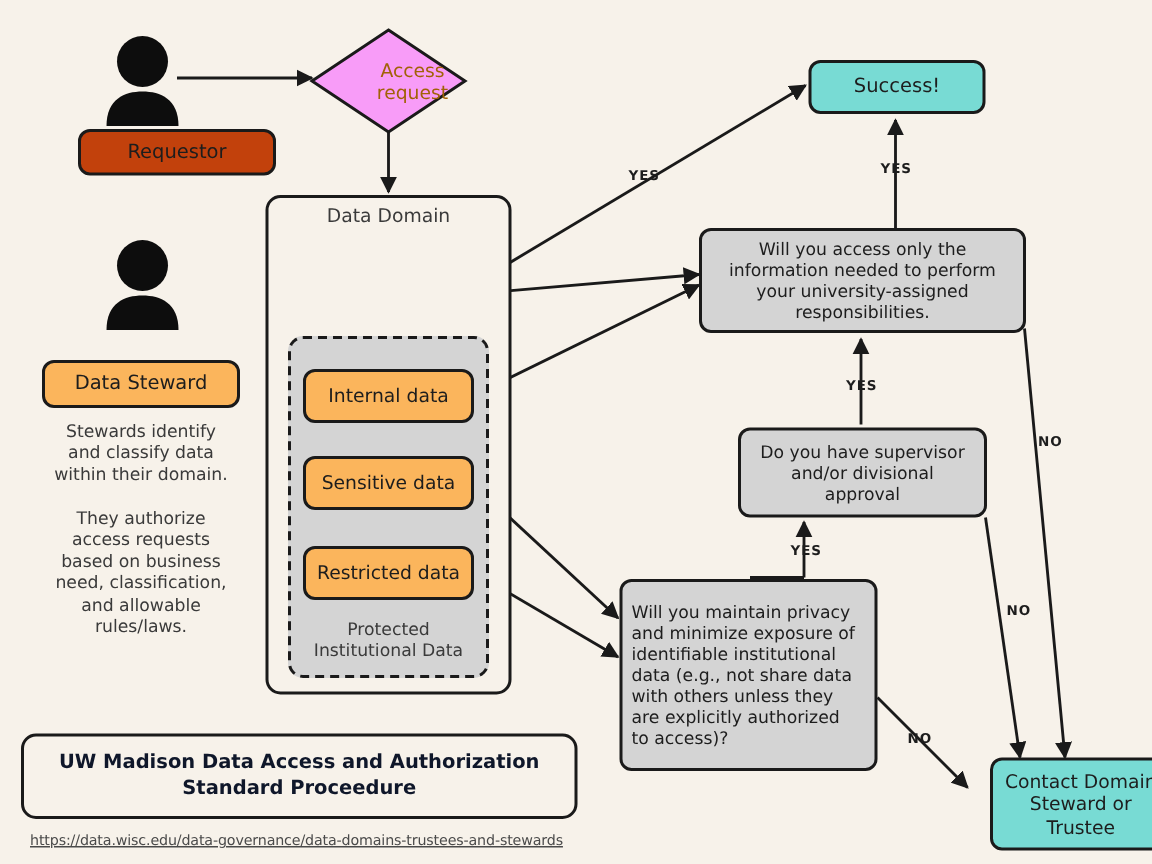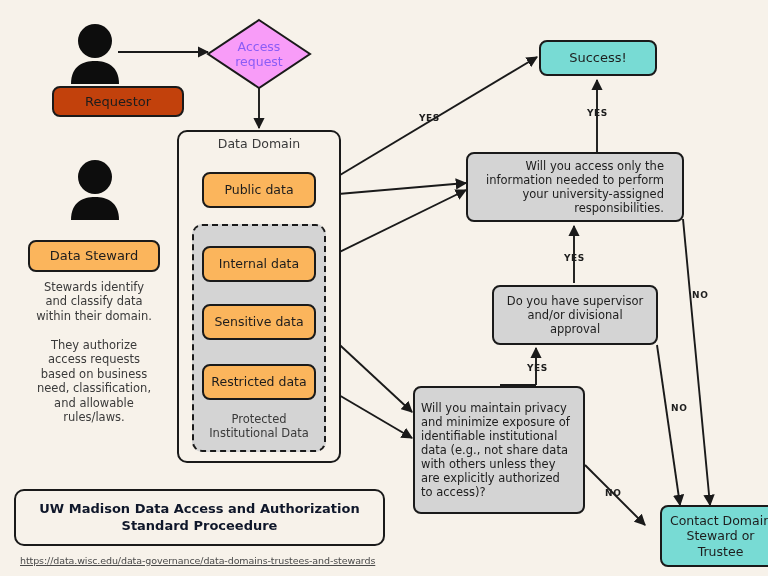--- a/index.html
+++ b/index.html
@@ -47,28 +47,28 @@
   .node.orange { background: #fbb55c; }
   .node.pink   { background: #c2410c; margin-left: 24px; }
   .node.teal   { background: #78dbd4; }
   .node.grey   { background: #d4d4d4; }
 
   .diamond-wrap {
     position: absolute;
   }
   .diamond-wrap .dtext {
     position: absolute;
-    left: 0; top: 0;
+    left: 16px; top: 0;
     width: 100%;
     height: 100%;
     display: flex;
     align-items: center;
     justify-content: center;
     text-align: center;
-    color: #8b5cf6;
+    color: #a16207;
     white-space: pre-line;
     line-height: 1.2;
     pointer-events: none;
   }
 
   .container-box {
     position: absolute;
     box-sizing: border-box;
     border: 2px solid #1a1a1a;
     border-radius: 10px;
@@ -199,43 +199,40 @@
   <div class="plain-label" style="left:6px; top:338px; width:176px; font-size:11.5px;">They authorize
 access requests
 based on business
 need, classification,
 and allowable
 rules/laws.</div>
 
   <div class="container-box" style="left:177px; top:130px; width:164px; height:333px;"></div>
   <div class="plain-label" style="left:177px; top:136px; width:164px; font-size:12.5px;">Data Domain</div>
 
-  <div class="node orange" style="left:202px; top:172px; width:114px; height:36px; font-size:12.5px;">
-    <span>Public data</span>
-  </div>
 
   <div class="dashed-box" style="left:192px; top:224px; width:134px; height:228px;"></div>
 
   <div class="node orange" style="left:202px; top:246px; width:114px; height:36px; font-size:12.5px;">
     <span>Internal data</span>
   </div>
   <div class="node orange" style="left:202px; top:304px; width:114px; height:36px; font-size:12.5px;">
     <span>Sensitive data</span>
   </div>
   <div class="node orange" style="left:202px; top:364px; width:114px; height:36px; font-size:12.5px;">
     <span>Restricted data</span>
   </div>
   <div class="plain-label" style="left:192px; top:412px; width:134px; font-size:11.5px;">Protected
 Institutional Data</div>
 
   <div class="node teal" style="left:539px; top:40px; width:118px; height:36px; font-size:13px;">
     <span>Success!</span>
   </div>
 
-  <div class="node grey" style="left:466px; top:152px; width:218px; height:70px; font-size:11.5px; padding:14px 6px;text-align:right;">
+  <div class="node grey" style="left:466px; top:152px; width:218px; height:70px; font-size:11.5px; padding:14px 6px;">
     <span>Will you access only the
 information needed to perform
 your university-assigned
 responsibilities.</span>
   </div>
 
   <div class="node grey" style="left:492px; top:285px; width:166px; height:60px; font-size:11.5px; padding:2px 5px;">
     <span>Do you have supervisor
 and/or divisional
 approval</span>

